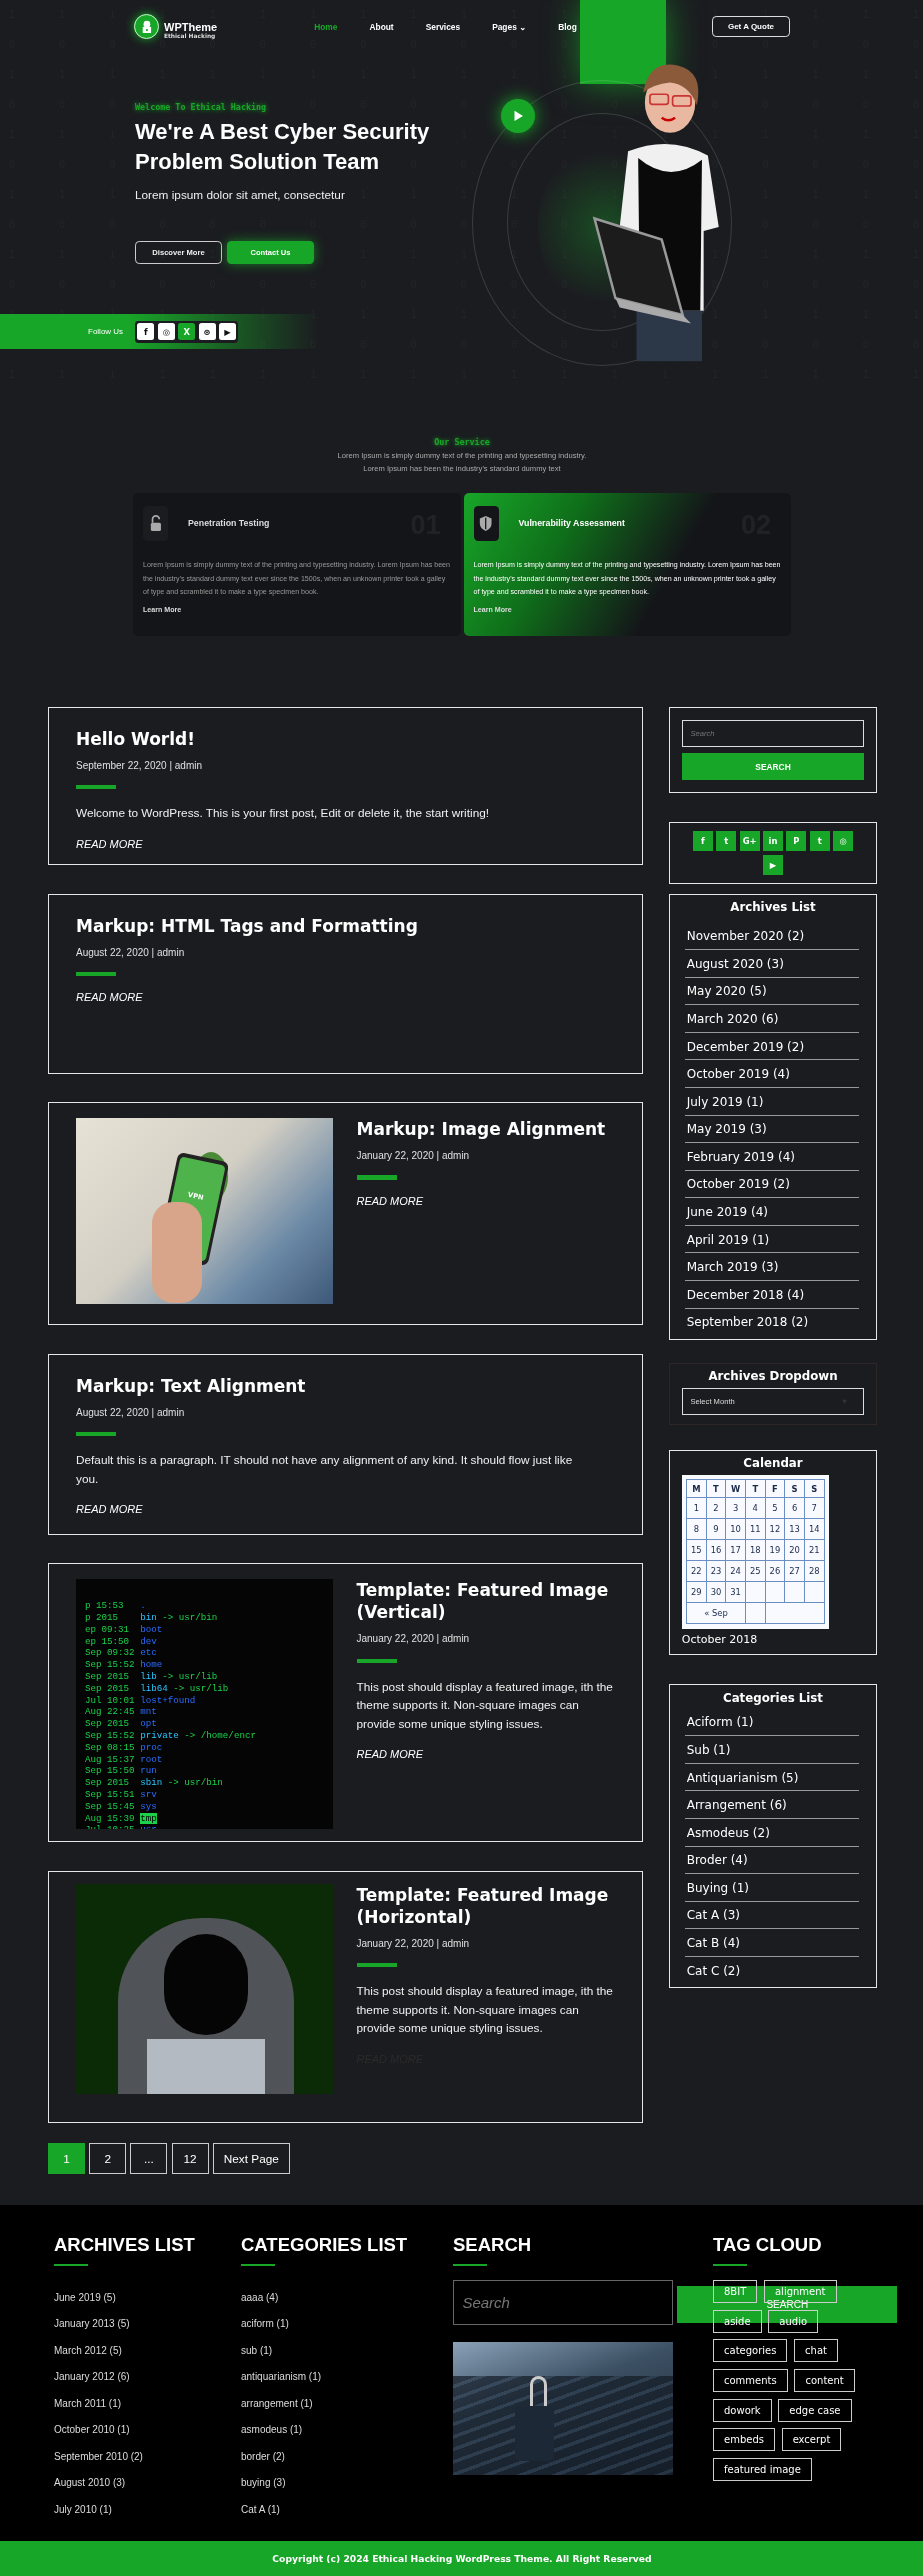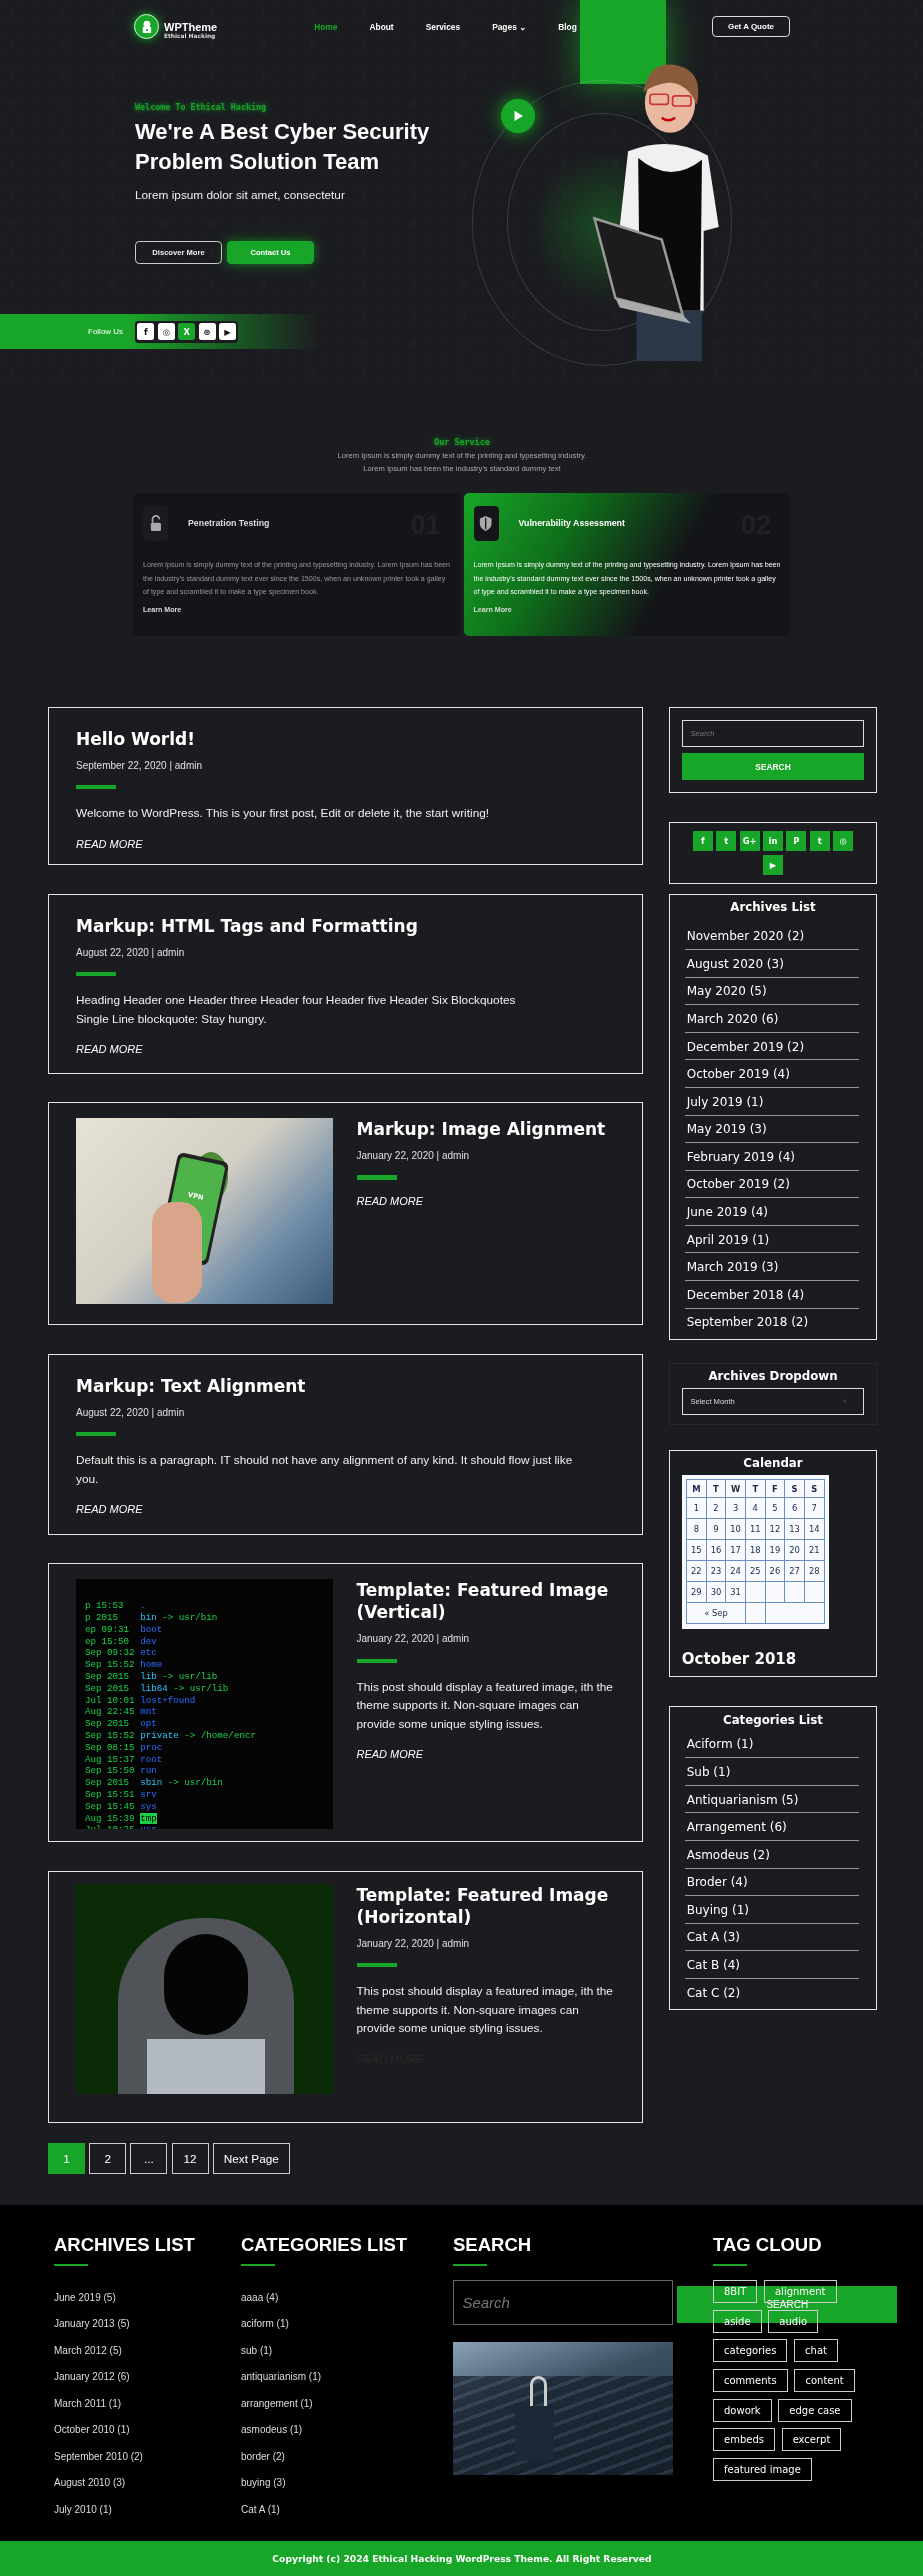--- a/index.html
+++ b/index.html
@@ -71,21 +71,21 @@
 .s-btn{width:100%;height:27px;background:#18a628;border:none;color:#fff;font-weight:bold;font-size:8.4px;margin-top:6.7px}
 .socials{display:flex;flex-wrap:wrap;justify-content:center;gap:3.4px;width:166px;margin:0 auto}
 .socials span{width:20px;height:20px;background:#18a628;color:#fff;display:flex;align-items:center;justify-content:center;font-size:8.4px;font-weight:bold}
 .wlist li{list-style:none;font-size:12px;padding:6.7px 3.4px 5.9px 1.7px;border-bottom:0.8px solid #999;margin-right:1.7px}
 .wlist li:last-child{border-bottom:none}
 .sel{width:100%;height:27px;border:1.7px solid #ddd;background:#1b1c20;color:#ddd;font-size:7.6px;text-align:left;padding-left:7.6px;position:relative}
 .cal{background:#f8faff;width:147px;padding:4.2px;margin-left:0}
 .cal table{border-collapse:collapse;width:100%}
 .cal td,.cal th{border:0.8px solid #6b8fc2;color:#1b2a4a;font-size:8.4px;height:21px;text-align:center;font-weight:normal}
 .cal th{font-weight:bold;height:18.5px}
-.cal-cap{font-size:15px;font-weight:bold;margin-top:21px}
+.cal-cap{font-size:11px;font-weight:normal;margin-top:4px}
 
 .footer{position:absolute;top:2205px;left:0;width:924px;height:336px;background:#000}
 .fcol{position:absolute;top:28.6px}
 .fcol h5{font-size:18.5px;font-weight:bold;font-family:"Liberation Sans",sans-serif}
 .fcol .ul{width:34px;height:2.5px;background:#18a628;margin-top:8.4px}
 .fcol ul{margin-top:18.5px}
 .fcol li{list-style:none;font-size:10px;color:#ddd;line-height:26.5px;font-family:"Liberation Sans",sans-serif}
 .f-search{width:220px;height:45px;border:1.7px solid #666;background:#000;color:#fff;font-size:15px;font-style:italic;padding-left:8.4px;margin-top:13.4px;font-family:"Liberation Sans",sans-serif}
 .f-btn{width:220px;height:37px;background:#18a628;border:none;color:#fff;font-size:10px;margin-top:6.7px}
 .f-img{width:220px;height:133px;margin-top:17px;position:relative;overflow:hidden;background:linear-gradient(160deg,#8aa1b8 0%,#3c5063 40%,#1a2633 100%)}
@@ -218,21 +218,20 @@
       <div class="bar"></div>
       <p class="ex">Welcome to WordPress. This is your first post, Edit or delete it, the start writing!</p>
       <a class="rm">READ MORE</a>
     </div>
   </article>
   <article class="post" style="height:180px">
     <div>
       <h3>Markup: HTML Tags and Formatting</h3>
       <div class="meta">August 22, 2020 | admin</div>
       <div class="bar"></div>
-      <p class="ex" style="width:470px">Heading Header one Header three Header four Header five Header Six Blockquotes Single Line blockquote: Stay hungry.</p>
       <a class="rm">READ MORE</a>
     </div>
   </article>
   <article class="post" style="height:223px;padding-top:15px">
     <div class="img" style="height:186px;background:linear-gradient(135deg,#e7e2d6 0%,#d4cfc4 45%,#6c8aa6 75%,#3d5878 100%)">
       <div style="position:absolute;left:118px;top:34px;width:34px;height:50px;border-radius:50%;background:#4c8a3a"></div>
       <div style="position:absolute;left:91px;top:38px;width:52px;height:106px;border-radius:6.7px;background:#222;transform:rotate(12deg)">
         <div style="position:absolute;left:3.4px;top:4.2px;right:3.4px;bottom:4.2px;border-radius:4.2px;background:#4eb34a;color:#fff;font-size:6.7px;font-weight:bold;text-align:center;padding-top:32px">VPN</div>
       </div>
       <div style="position:absolute;left:76px;top:84px;width:50px;height:101px;border-radius:21px;background:#d9a58a"></div>

